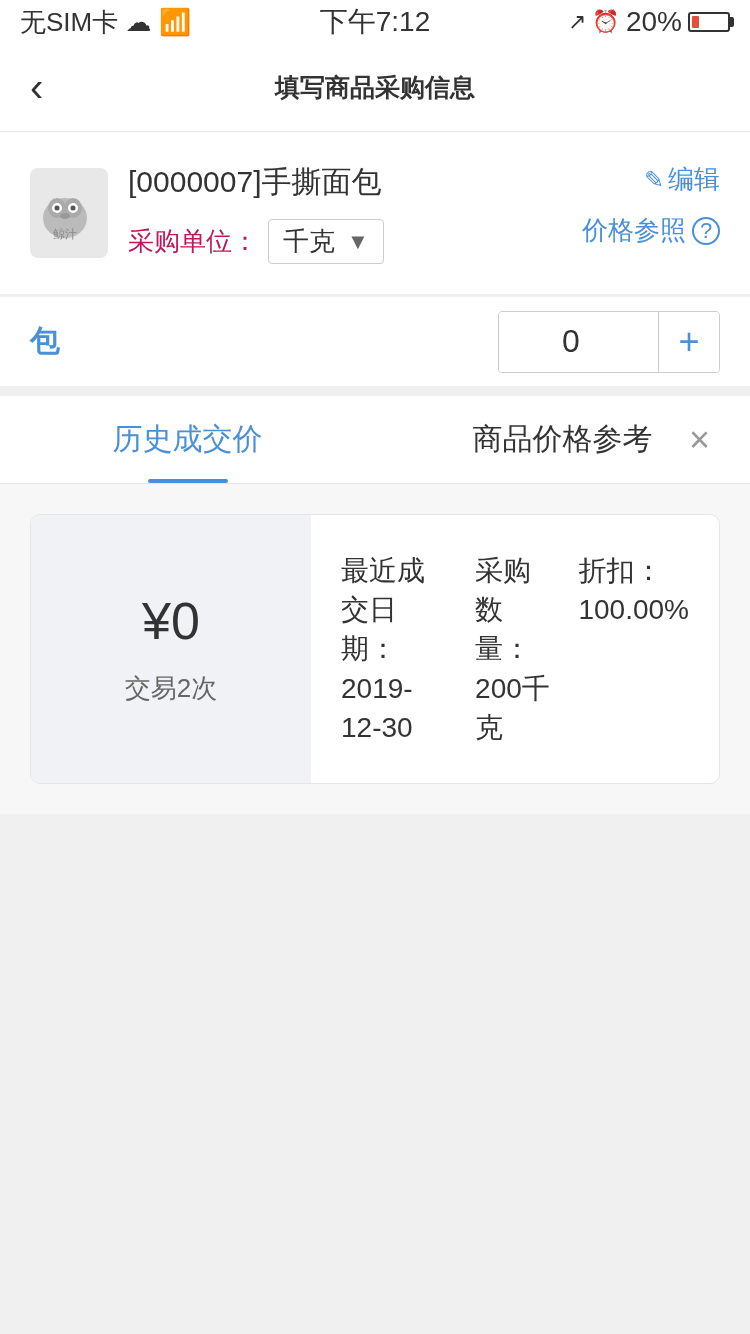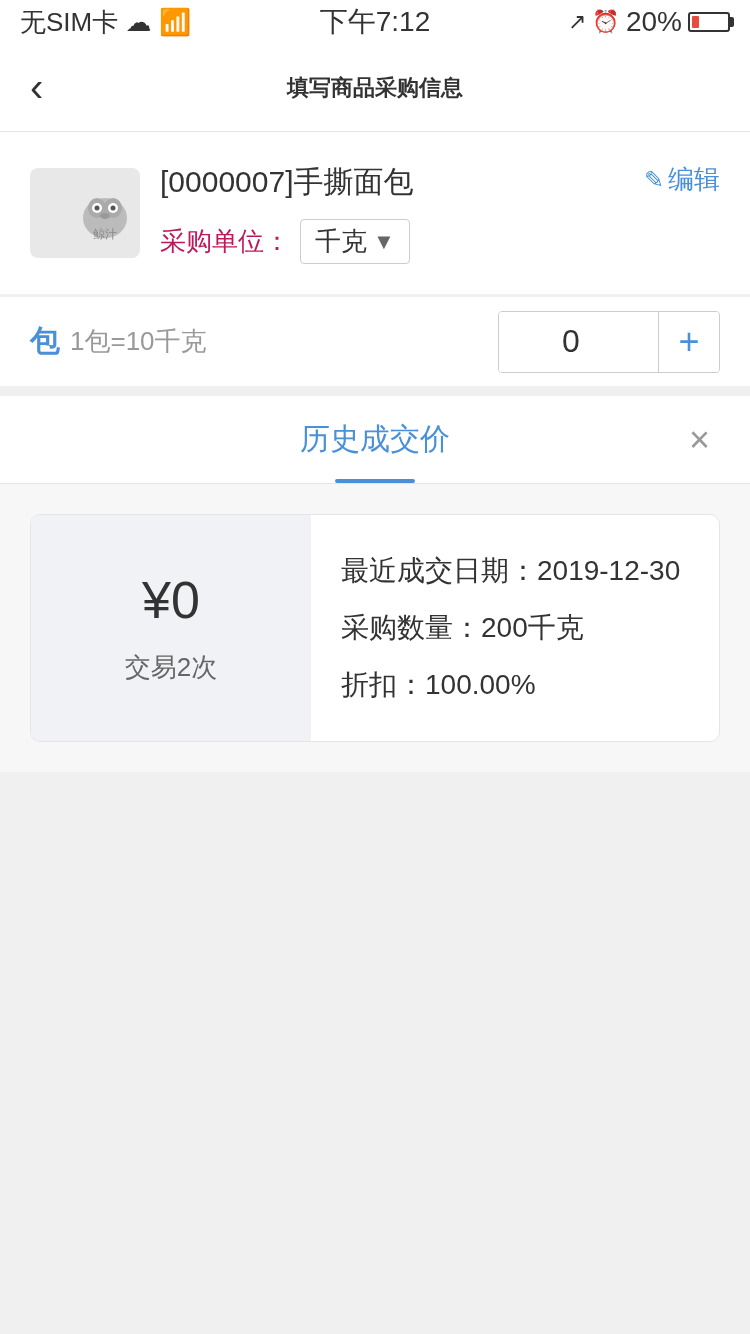--- a/index.html
+++ b/index.html
@@ -86,21 +86,21 @@
     }
     .nav-back {
       position: absolute;
       left: 20px;
       font-size: 40px;
       color: #333;
       cursor: pointer;
       padding: 10px;
     }
     .nav-title {
-      font-size: 22px;
+      font-size: 25px;
       font-weight: 600;
       color: #333;
     }
 
     
     .product-card {
       background: #fff;
       margin: 0;
       padding: 30px 30px 30px 30px;
       display: flex;
@@ -110,27 +110,27 @@
       display: flex;
       align-items: flex-start;
       justify-content: space-between;
     }
     .product-left {
       display: flex;
       align-items: center;
       gap: 20px;
     }
     .product-thumb {
-      width: 110px;
+      width: 78px;
       height: 90px;
       background: #e8e8e8;
       border-radius: 8px;
       display: flex;
       align-items: center;
-      justify-content: flex-end;
+      justify-content: flex-start;
       overflow: hidden;
     }
     .product-info {
       display: flex;
       flex-direction: column;
       justify-content: center;
     }
     .product-name {
       font-size: 30px;
       font-weight: 500;
@@ -148,21 +148,21 @@
     }
     .unit-select {
       border: 1px solid #ccc;
       border-radius: 4px;
       padding: 4px 14px;
       font-size: 26px;
       color: #333;
       background: #fff;
       display: inline-flex;
       align-items: center;
-      gap: 6px;
+      gap: 12px;
     }
     .unit-arrow {
       font-size: 22px;
       color: #666;
     }
     .edit-btn {
       font-size: 26px;
       color: #4a90d9;
       display: flex;
       align-items: center;
@@ -311,22 +311,22 @@
     }
     .price-trades {
       font-size: 26px;
       color: #666;
       margin-top: 20px;
     }
     .price-card-right {
       flex: 1;
       padding: 36px 30px;
       display: flex;
-      flex-direction: column;
-      gap: 18px;
+      flex-direction: row;
+      gap: 26px;
     }
     .detail-row {
       font-size: 28px;
       color: #333;
       line-height: 1.4;
     }
 
     
     .main-content {
       background: #f0f0f0;
@@ -385,40 +385,46 @@
             <span class="unit-arrow">▼</span>
           </div>
         </div>
       </div>
     </div>
     <div style="display:flex; flex-direction:column; align-items:flex-end; gap:16px;">
       <div class="edit-btn">
         <span style="font-size:24px;">✎</span>
         <span>编辑</span>
       </div>
+      <div class="price-ref-btn">
+        <span>价格参照</span>
+        <span style="width:28px;height:28px;border:2px solid #4a90d9;border-radius:50%;display:inline-flex;align-items:center;justify-content:center;font-size:22px;color:#4a90d9;">?</span>
+      </div>
     </div>
   </div>
 </div>
 
 <div class="quantity-section">
   <div class="quantity-unit-info">
     <span class="bag-icon" style="color:#4a90d9;font-size:30px;font-weight:bold;">包</span>
-    <span class="bag-conversion">1包=10千克</span>
   </div>
   <div class="quantity-controls">
     <input class="quantity-input" type="number" value="0" style="">
     <div class="quantity-plus">+</div>
   </div>
 </div>
 
 <div class="tabs-section">
   <div class="tabs-header">
     <div class="tab-item">
       <span class="tab-label active">历史成交价</span>
       <div class="tab-underline"></div>
+    </div>
+    <div class="tab-item">
+      <span class="tab-label inactive">商品价格参考</span>
     </div>
     <div class="tab-close">×</div>
   </div>
 
   <div class="history-price-content">
     <div class="price-card">
       <div class="price-card-left">
         <div class="price-amount">
           <span>¥</span><span>0</span>
         </div>

